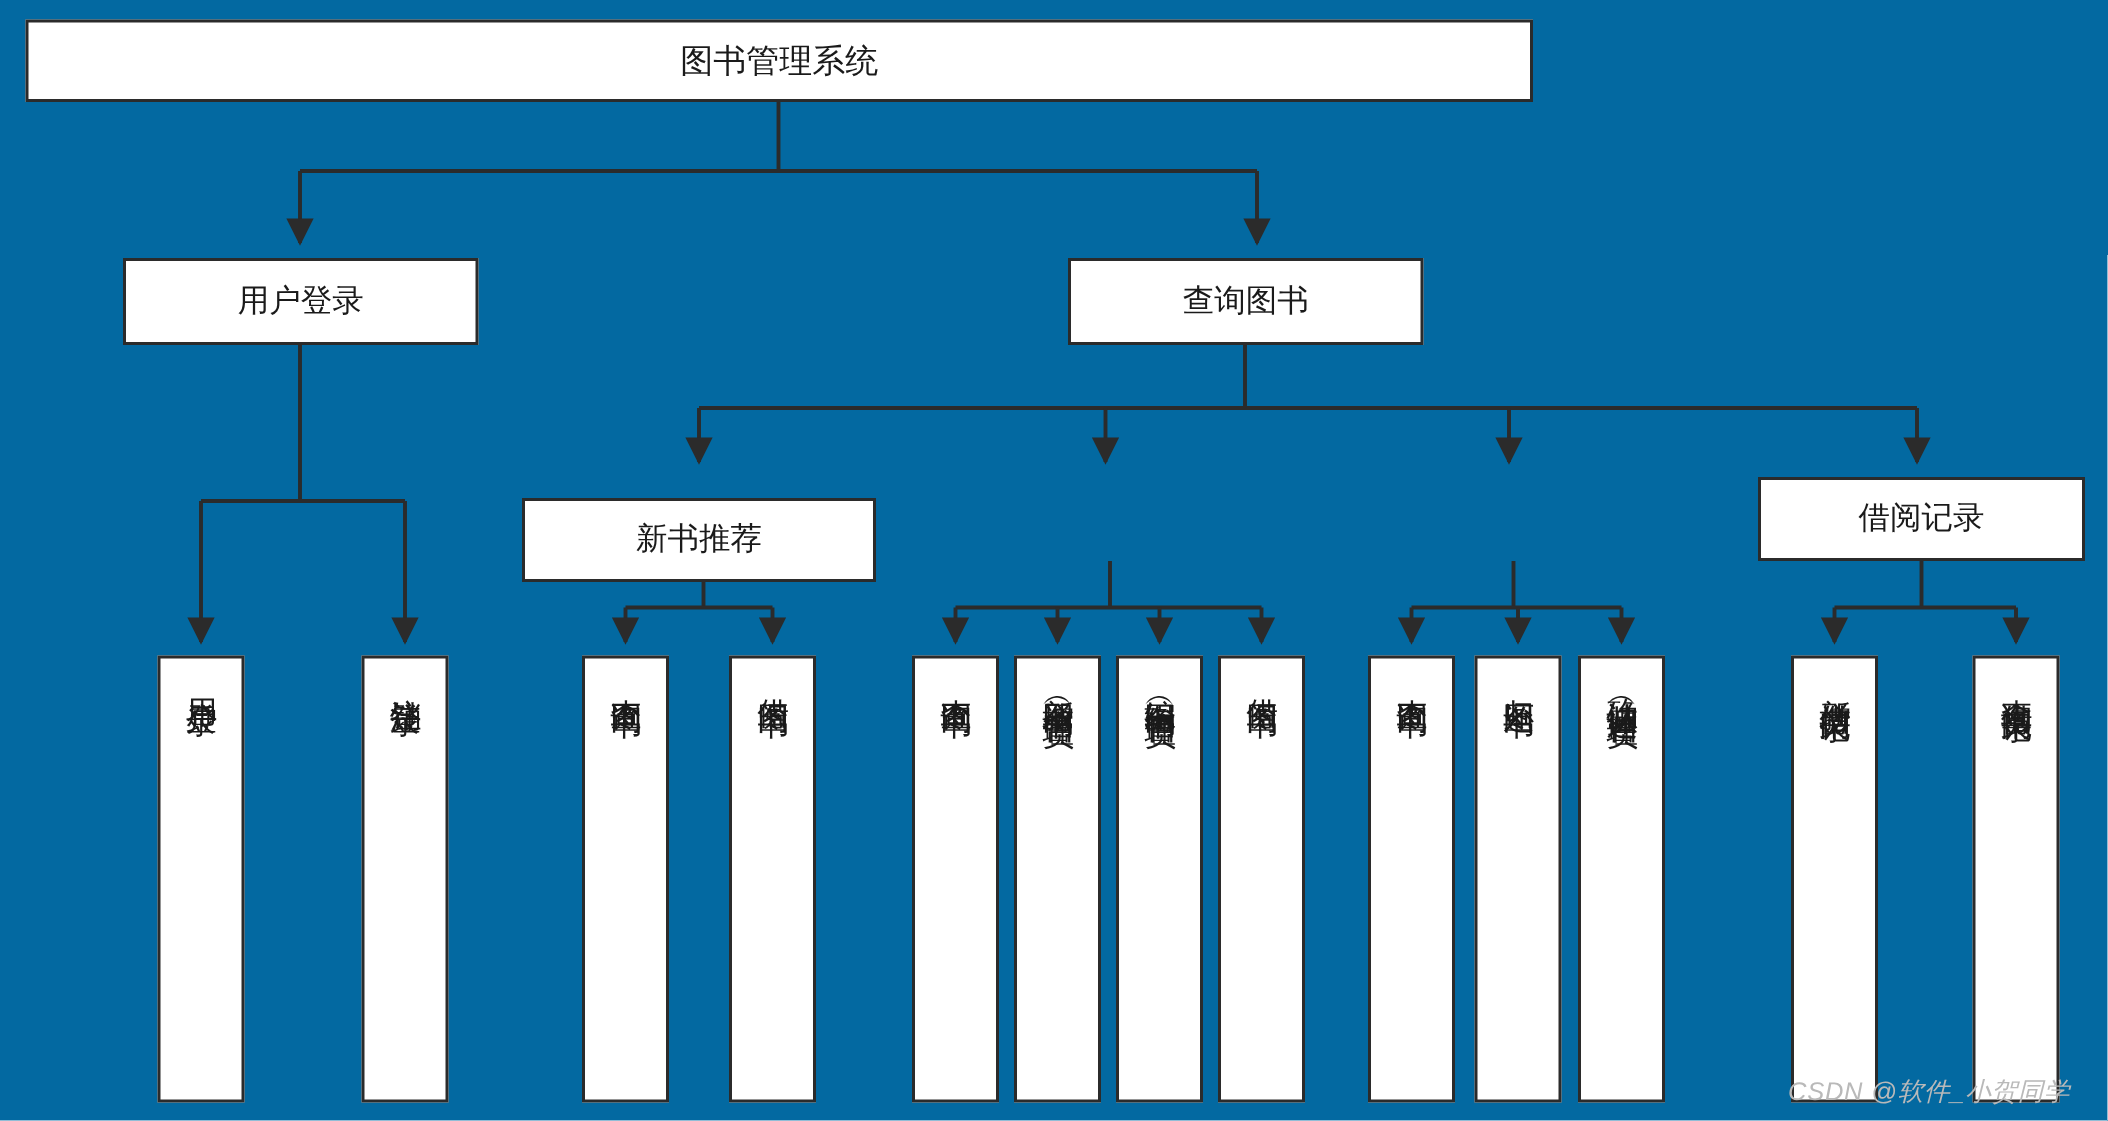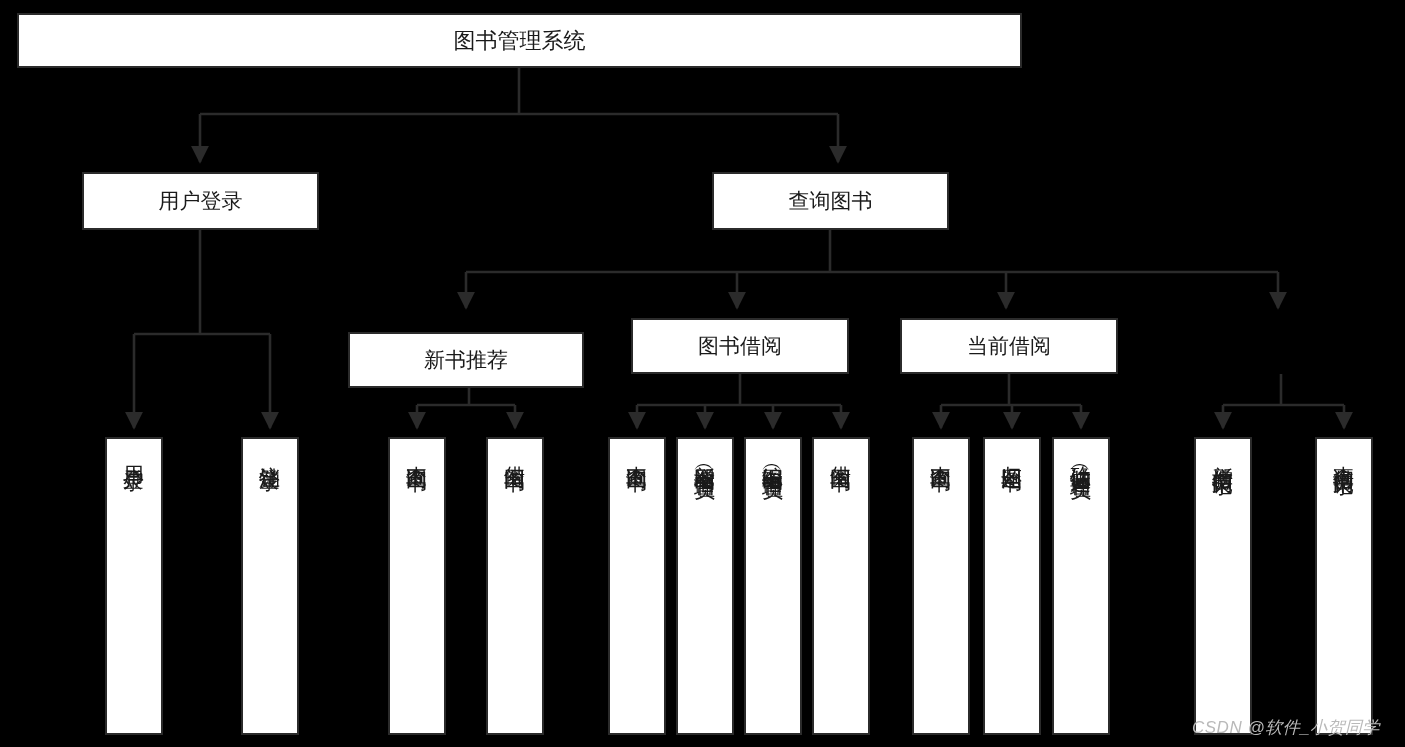--- a/index.html
+++ b/index.html
@@ -7,21 +7,21 @@
     padding: 0;
     background: #ffffff;
   }
   body {
     font-family: "Liberation Sans", "DejaVu Sans", sans-serif;
   }
   #canvas {
     position: relative;
     width: 1405px;
     height: 747px;
-    background: #000000;
+    background: #0369a1;
     overflow: hidden;
   }
   #wires {
     position: absolute;
     left: 0;
     top: 0;
     width: 1405px;
     height: 747px;
     pointer-events: none;
   }
@@ -129,25 +129,22 @@
   <div class="node level1" style="left:82px; top:172px; width:237px; height:58px;">
     <span>用户登录</span>
   </div>
   <div class="node level1" style="left:712px; top:172px; width:237px; height:58px;">
     <span>查询图书</span>
   </div>
 
   <div class="node level2" style="left:348px; top:318px; width:236px; height:56px;margin-top:14px;">
     <span>新书推荐</span>
   </div>
-  <div class="node level2" style="left:631px; top:318px; width:218px; height:56px;">
-    <span>图书借阅</span>
-  </div>
-  <div class="node level2" style="left:900px; top:318px; width:218px; height:56px;">
-    <span>当前借阅</span>
+  <div class="node level2" style="left:1172px; top:318px; width:218px; height:56px;">
+    <span>借阅记录</span>
   </div>
 
   <div class="node leaf" style="left:105px; top:437px; width:58px; height:298px;">
     <span class="vtext">用户登录</span>
   </div>
   <div class="node leaf" style="left:241px; top:437px; width:58px; height:298px;">
     <span class="vtext">注销登录</span>
   </div>
 
   <div class="node leaf" style="left:388px; top:437px; width:58px; height:298px;">

